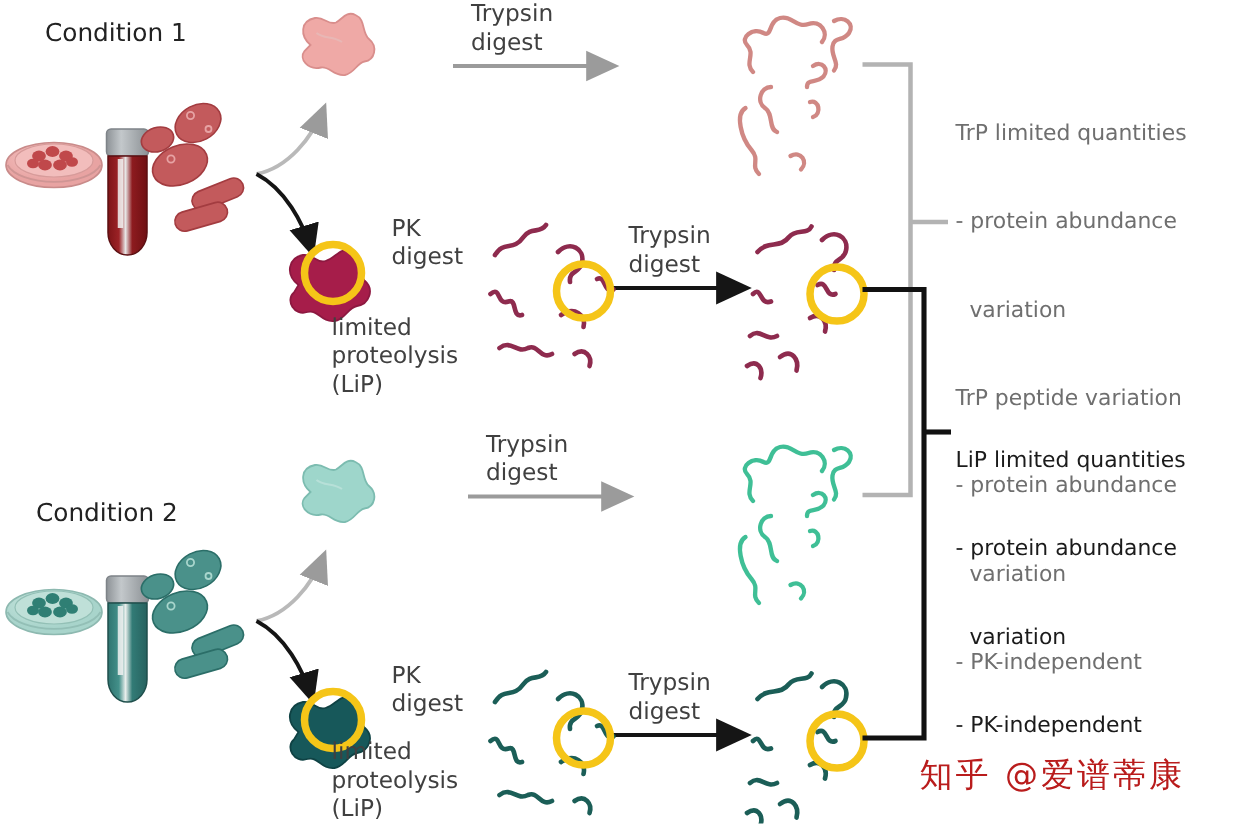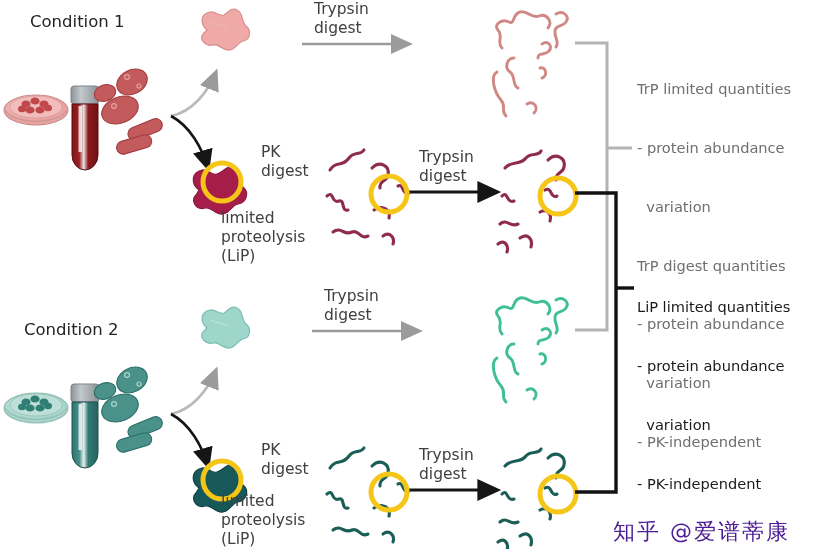--- a/index.html
+++ b/index.html
@@ -6,22 +6,22 @@
   body{width:831px;height:549px;position:relative;overflow:hidden;
        font-family:"DejaVu Sans","Liberation Sans",sans-serif;}
   .stage{position:absolute;inset:0;width:779px;height:549px;}
   svg.layer{position:absolute;left:0;top:0;width:831px;height:549px;}
   .lbl{position:absolute;color:#404040;font-size:15.5px;line-height:19px;white-space:pre;}
   .cond{font-size:16.5px;color:#222;}
   .txtblk{position:absolute;font-size:14.6px;line-height:19.6px;white-space:pre;}
   .txtblk.grey{color:#6f6f6f;}
   .txtblk.dark{color:#1b1b1b;}
   .hd{font-weight:bold;font-size:15.5px;}
-  .watermark{position:absolute;color:#4c1d95;font-size:22px;letter-spacing:2px;
-             white-space:pre;font-family:"DejaVu Sans","Liberation Sans",sans-serif;margin-top:15px;}
+  .watermark{position:absolute;color:#b91c1c;font-size:22px;letter-spacing:2px;
+             white-space:pre;font-family:"DejaVu Sans","Liberation Sans",sans-serif;}
 </style>
 </head>
 <body>
 
 <div class="stage">
 
   <svg class="layer" viewBox="0 0 831 549">
     <defs>
       <marker id="ahGrey" markerWidth="9" markerHeight="9" refX="7" refY="4.5" orient="auto">
         <path d="M0,0.6 L8.5,4.5 L0,8.4 Z" fill="#9b9b9b"></path>
@@ -238,42 +238,42 @@
       <path d="M607,148 L632,148"></path>
     </g>
 
     <g fill="none" stroke="#111111" stroke-width="3.4">
       <path d="M575,193 L616,193 L616,492 L575,492"></path>
       <path d="M616,288 L634,288"></path>
     </g>
   </svg>
 
   <div class="lbl cond" style="left:30px;top:12px;">Condition 1</div>
-  <div class="lbl cond" style="left:24px;top:320px;">Condition 2</div>
+  <div class="lbl cond" style="left:24px;top:332px;">Condition 2</div>
 
   <div class="lbl" style="left:314px;top:0px;">Trypsin
 digest</div>
   <div class="lbl" style="left:324px;top:287px;">Trypsin
 digest</div>
   <div class="lbl" style="left:419px;top:148px;">Trypsin
 digest</div>
   <div class="lbl" style="left:419px;top:446px;">Trypsin
 digest</div>
 
   <div class="lbl" style="left:261px;top:143px;"><span>PK</span><br><span>digest</span></div>
   <div class="lbl" style="left:221px;top:209px;"><span>limited</span><br><span>proteolysis</span><br><span>(LiP)</span></div>
 
   <div class="lbl" style="left:261px;top:441px;"><span>PK</span><br><span>digest</span></div>
   <div class="lbl" style="left:221px;top:492px;"><span>limited</span><br><span>proteolysis</span><br><span>(LiP)</span></div>
 
   <div class="txtblk grey" style="left:637px;top:40px;">
     <div>TrP limited quantities</div>
     <div>- protein abundance</div>
     <div>  variation</div>
-    <div>TrP digest quantities</div>
+    <div>TrP peptide variation</div>
     <div>- protein abundance</div>
     <div>  variation</div>
     <div>- PK-independent</div>
     
   </div>
 
   <div class="txtblk dark" style="left:637px;top:258px;">
     <div>LiP limited quantities</div>
     <div>- protein abundance</div>
     <div>  variation</div>

